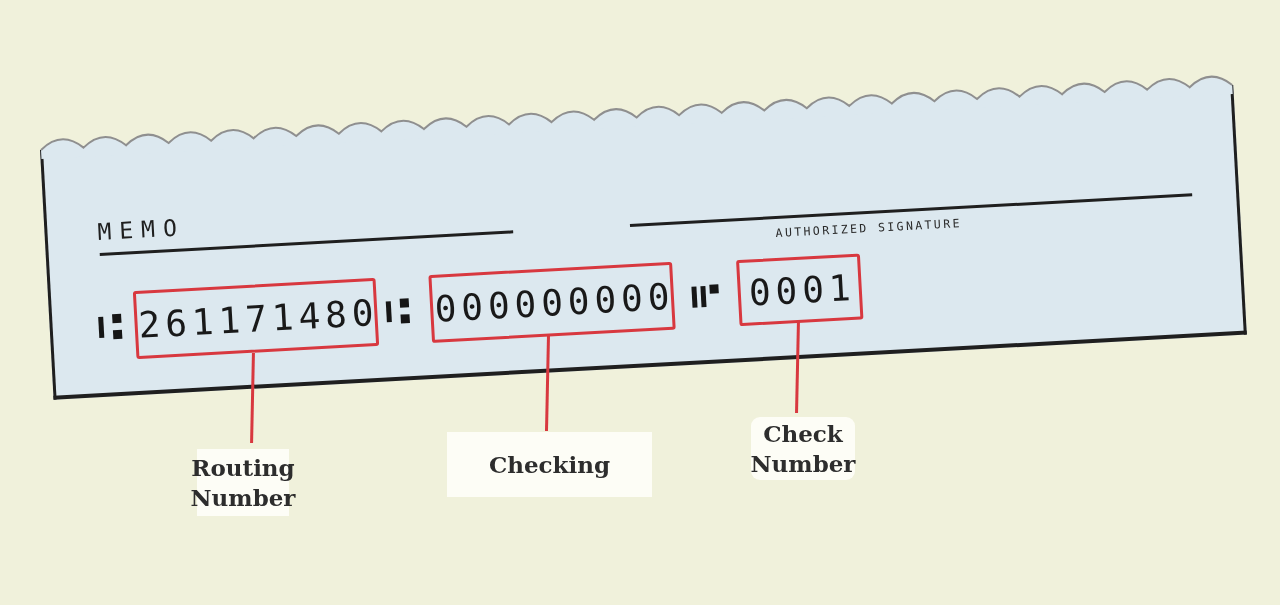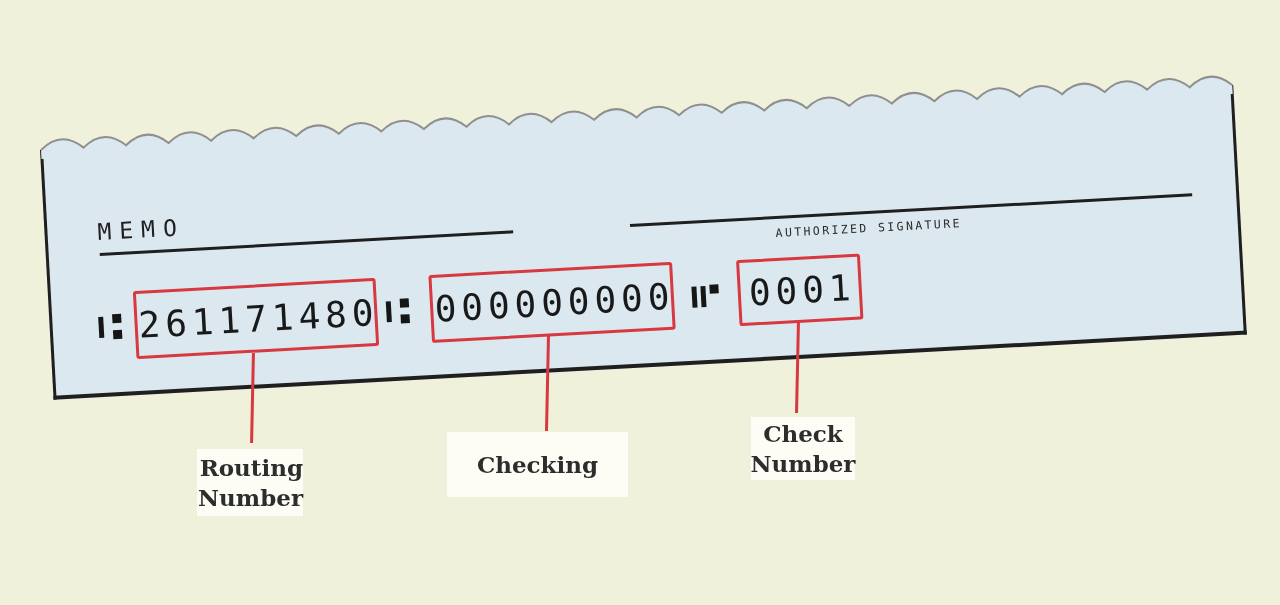--- a/index.html
+++ b/index.html
@@ -85,23 +85,23 @@
   .callout-check{left:796px;top:321px;height:92px;transform:rotate(1.2deg);}
   
   .label-card{
     position:absolute;box-sizing:border-box;
     background:var(--label-bg,#fdfdf6);
     display:flex;flex-direction:column;align-items:center;justify-content:center;
     font-family:"DejaVu Serif","Liberation Serif",serif;
     font-weight:600;font-size:23px;line-height:30px;
     color:#2d2d2d;text-align:center;white-space:nowrap;
   }
-  .label-routing{left:197px;top:449px;width:106px;height:67px;align-items:flex-end;}
-  .label-checking{left:447px;top:432px;width:181px;height:65px;}
-  .label-check{left:751px;top:417px;width:104px;height:63px;}
+  .label-routing{left:197px;top:449px;width:92px;height:67px;}
+  .label-checking{left:447px;top:432px;width:205px;height:65px;}
+  .label-check{left:751px;top:417px;width:104px;height:63px;border-radius:9px;}
 </style>
 </head>
 <body>
 
 <div class="stage">
 
   <div class="check">
 
     <svg class="torn-edge" viewBox="0 0 1193 22" aria-hidden="true">
       <path id="wave-fill" class="fill" d="M0,13 Q21.3,-6 42.6,13 Q63.9,-6 85.2,13 Q106.5,-6 127.8,13 Q149.1,-6 170.4,13 Q191.7,-6 213.0,13 Q234.3,-6 255.6,13 Q276.9,-6 298.3,13 Q319.6,-6 340.9,13 Q362.2,-6 383.5,13 Q404.8,-6 426.1,13 Q447.4,-6 468.7,13 Q490.0,-6 511.3,13 Q532.6,-6 553.9,13 Q575.2,-6 596.5,13 Q617.8,-6 639.1,13 Q660.4,-6 681.7,13 Q703.0,-6 724.3,13 Q745.6,-6 766.9,13 Q788.2,-6 809.5,13 Q830.8,-6 852.1,13 Q873.4,-6 894.7,13 Q916.1,-6 937.4,13 Q958.7,-6 980.0,13 Q1001.3,-6 1022.6,13 Q1043.9,-6 1065.2,13 Q1086.5,-6 1107.8,13 Q1129.1,-6 1150.4,13 Q1171.7,-6 1193.0,13 L1193,22 L0,22 Z"></path>

